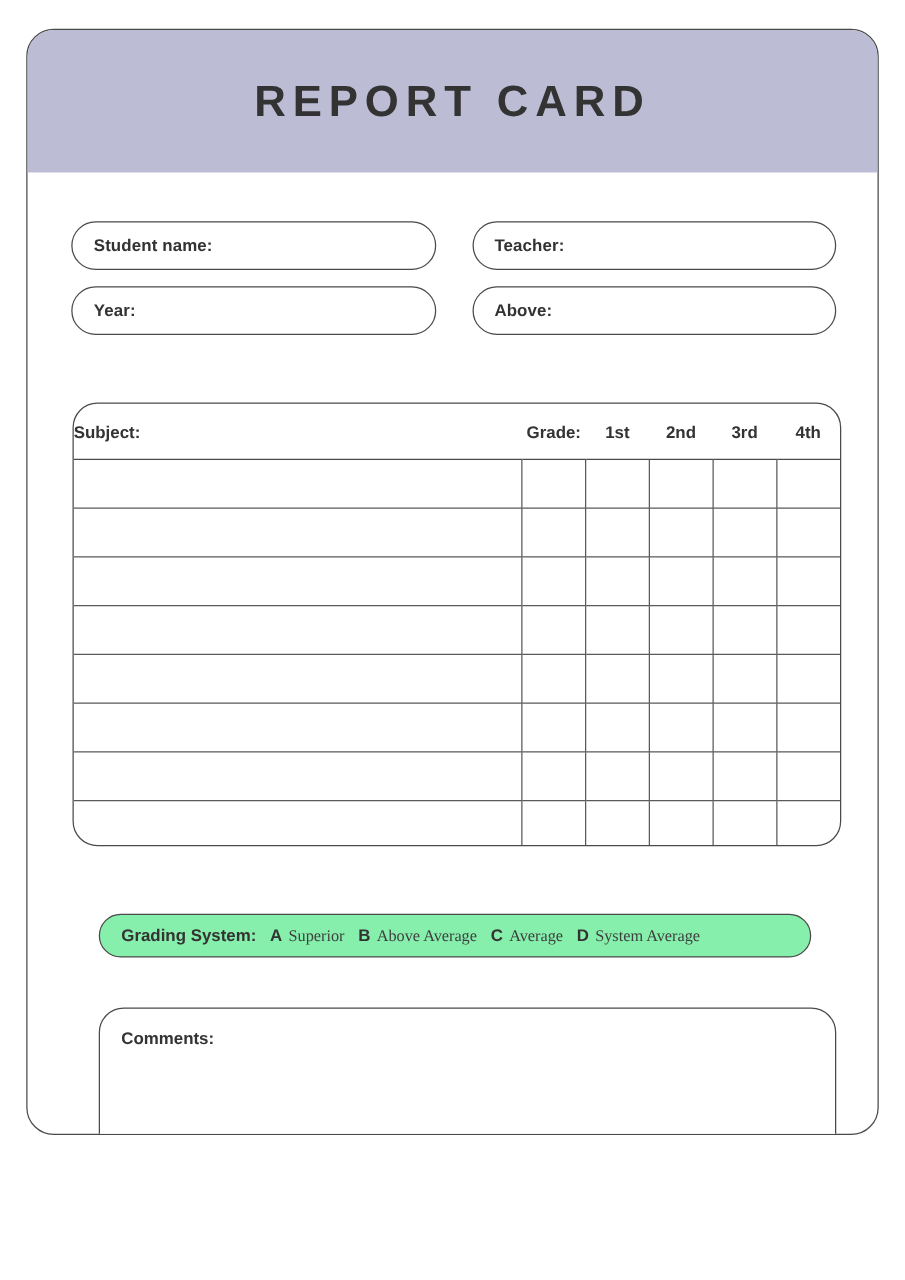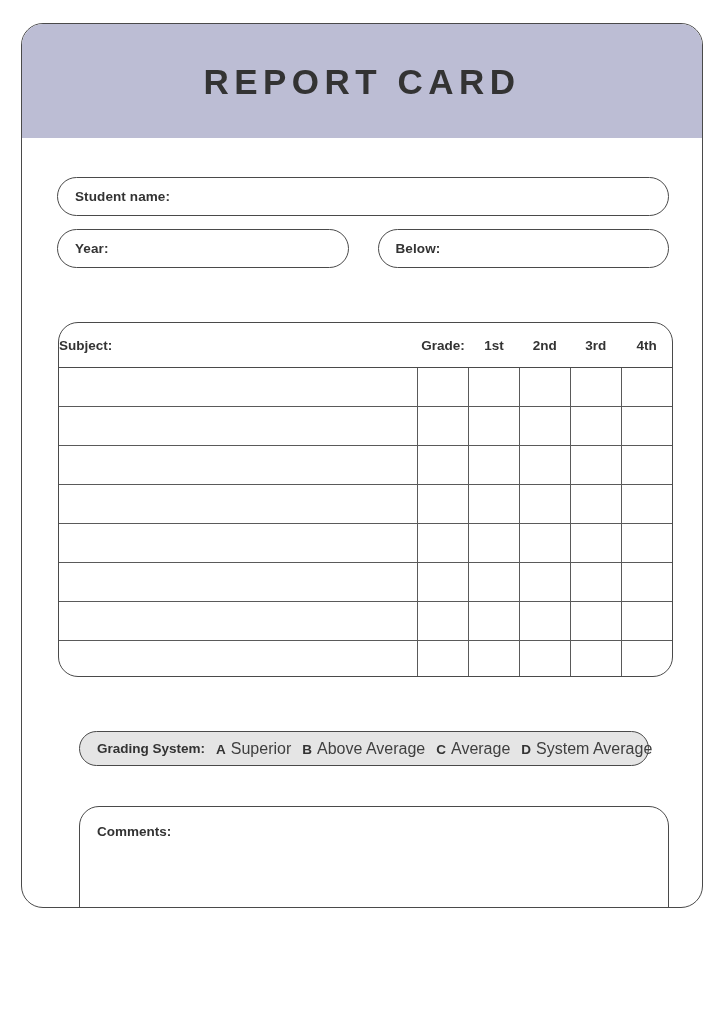--- a/index.html
+++ b/index.html
@@ -136,44 +136,45 @@
     left: 57px;
     top: 707px;
     width: 570px;
     height: 35px;
     border: 1.5px solid #4a4a4a;
     border-radius: 18px;
     box-sizing: border-box;
     display: flex;
     align-items: center;
     padding-left: 17px;
-    background: #e5e5e5;
+    background: #86efac;
     white-space: nowrap;
   }
   .grading-title {
     font-size: 13.5px;
     font-weight: bold;
     color: #333333;
     margin-right: 11px;
   }
   .grade-entry {
     display: inline-flex;
     align-items: baseline;
     margin-right: 11px;
   }
   .grade-letter {
     font-size: 13.5px;
     font-weight: bold;
     color: #333333;
     margin-right: 5px;
   }
   .grade-desc {
-    font-size: 16px;
+    font-size: 13px;
     font-weight: normal;
     color: #3f3f3f;
+    font-family: Liberation Serif, serif;
   }
 
   
   .notes-area {
     position: absolute;
     left: 57px;
     top: 782px;
     width: 590px;
     display: flex;
     gap: 41px;
@@ -212,28 +213,31 @@
 <div class="page-card">
 
   <div class="header-band">
     <div class="header-title">REPORT CARD</div>
   </div>
 
   <div class="fields-area">
     <div class="field-row">
       <div class="field-pill">
         <span class="field-label">Student name:</span>
+      </div>
+      <div class="field-pill">
+        <span class="field-label">Teacher:</span>
       </div>
     </div>
     <div class="field-row">
       <div class="field-pill">
         <span class="field-label">Year:</span>
       </div>
       <div class="field-pill">
-        <span class="field-label">Below:</span>
+        <span class="field-label">Above:</span>
       </div>
     </div>
   </div>
 
   <div class="table-wrap">
     <table class="grades">
       <colgroup>
         <col style="width:58.5%">
         <col style="width:8.3%">
         <col style="width:8.3%">

